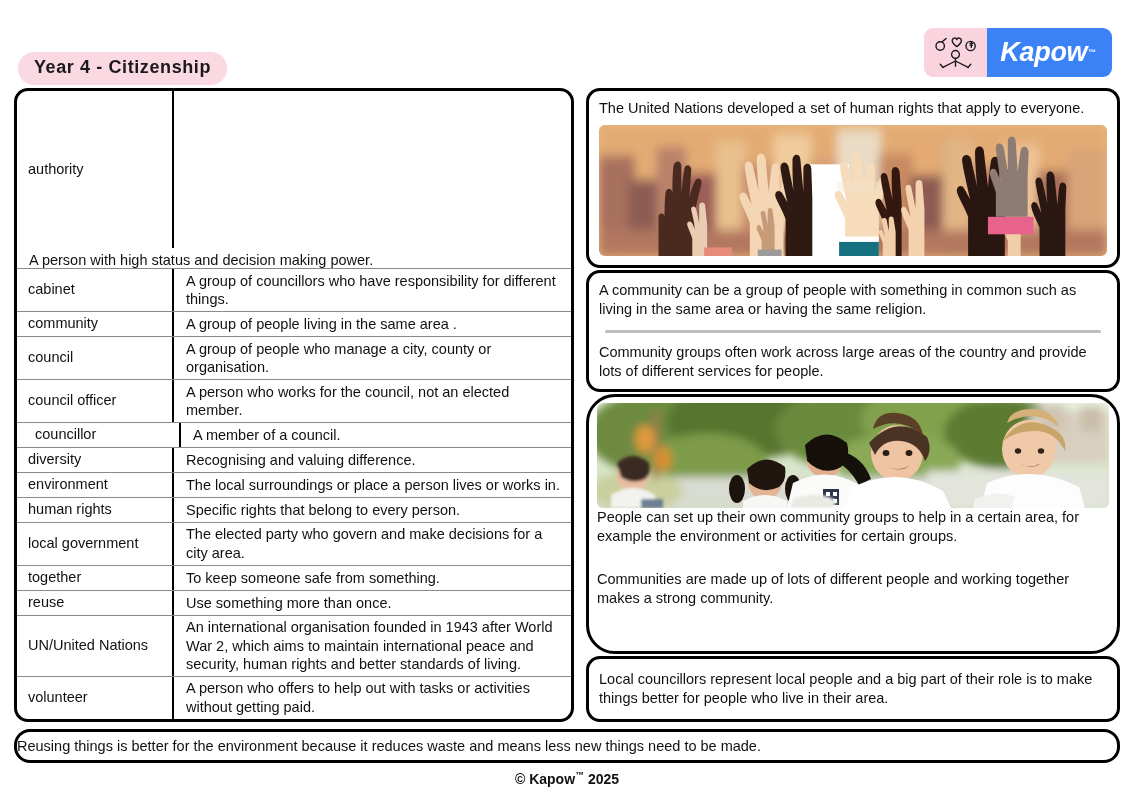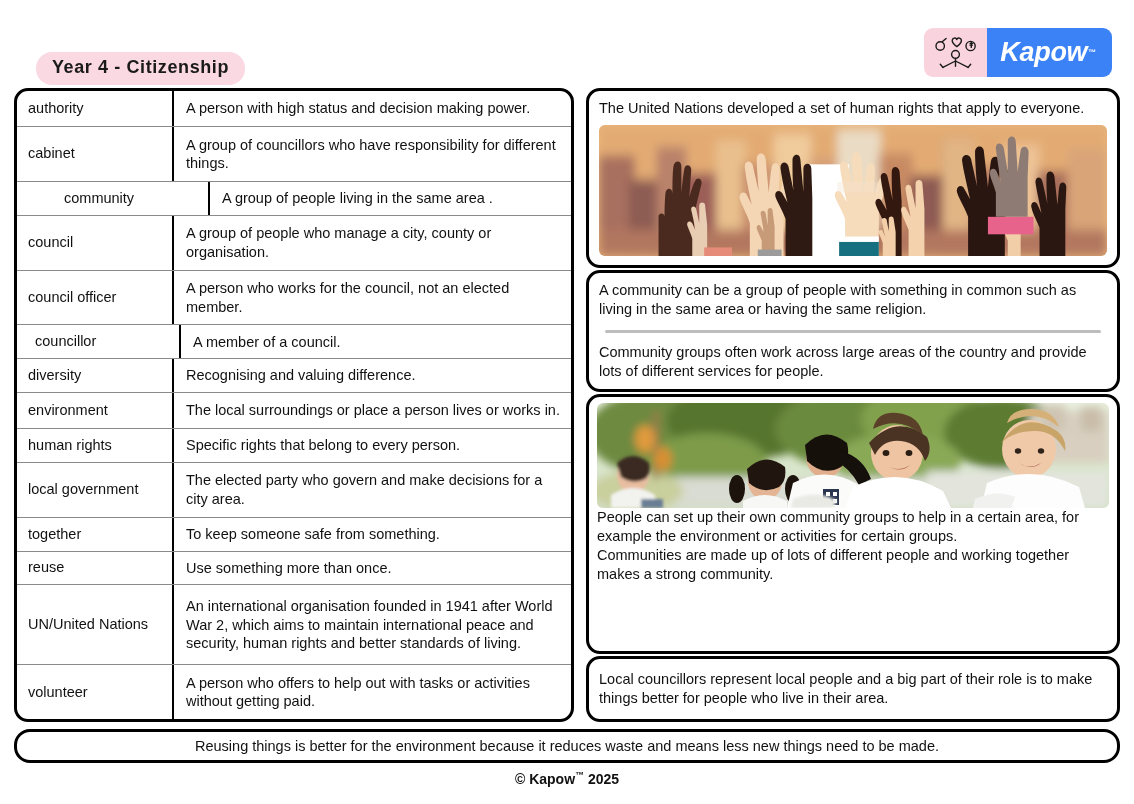--- a/index.html
+++ b/index.html
@@ -23,21 +23,21 @@
   
   .header {
     position: absolute;
     top: 0; left: 0;
     width: 1134px;
     height: 88px;
   }
 
   .title-pill {
     position: absolute;
-    left: 36px;
+    left: 18px;
     top: 52px;
     background: #fbd9e3;
     border-radius: 16px;
     padding: 5px 16px 7px 16px;
     font-size: 18px;
     font-weight: bold;
     color: #1a1a1a;
     letter-spacing: 0.6px;
     white-space: nowrap;
   }
@@ -130,23 +130,23 @@
     flex: 1 1 auto;
     display: flex;
     align-items: center;
     padding: 3px 8px 3px 12px;
     font-size: 14.5px;
     color: #111;
     line-height: 1.28;
   }
 
   
-  .r-1  { flex-grow: 1.30; }
+  .r-1  { flex-grow: 1.30; flex-direction: column; }
   .r-2  { flex-grow: 1.30; }
-  .r-3  { flex-grow: 1.00; padding-left: 36px; }
+  .r-3  { flex-grow: 1.00; }
   .r-4  { flex-grow: 1.30; }
   .r-5  { flex-grow: 1.30; }
   .r-6  { flex-grow: 1.00; padding-left: 7px; }
   .r-7  { flex-grow: 1.00; }
   .r-8  { flex-grow: 1.30; }
   .r-9  { flex-grow: 1.00; }
   .r-10 { flex-grow: 1.30; }
   .r-11 { flex-grow: 1.00; }
   .r-12 { flex-grow: 1.00; }
   .r-13 { flex-grow: 2.10; }
@@ -159,21 +159,21 @@
     background: #fff;
     padding: 8px 10px 9px 10px;
     overflow: hidden;
   }
 
   .panel-text {
     font-size: 14.5px;
     line-height: 1.3;
     color: #111;
   }
-  .panel-text + .panel-text { margin-top: 0; }
+  .panel-text + .panel-text { margin-top: 24px; }
 
   .divider {
     height: 3px;
     background: #bdbdbd;
     border-radius: 2px;
     margin: 11px 6px 10px 6px;
   }
 
   
   .panel-un { flex: 0 0 180px; display: flex; flex-direction: column; }
@@ -189,20 +189,21 @@
   
   .panel-community { flex: 0 0 122px; }
 
   
   .panel-photo {
     flex: 1 1 auto;
     display: flex;
     flex-direction: column;
     padding: 6px 8px 8px 8px;
     min-height: 0;
+    border-radius: 29px;
   }
   .photo-img {
     flex: 0 0 105px;
     border-radius: 6px;
     overflow: hidden;
     position: relative;
   }
   .panel-photo .panel-text:first-of-type { margin-top: 9px; }
 
   
@@ -212,21 +213,21 @@
   .footer-banner {
     position: absolute;
     left: 14px;
     top: 729px;
     width: 1106px;
     height: 34px;
     border: 3px solid #000;
     border-radius: 16px;
     display: flex;
     align-items: center;
-    justify-content: center;
+    justify-content: flex-start;
     font-size: 14.5px;
     color: #111;
   }
 
   .copyright {
     position: absolute;
     left: 0;
     top: 770px;
     width: 1134px;
     text-align: center;
@@ -318,21 +319,21 @@
         <div class="vocab-row r-11">
           <div class="vocab-term">together</div>
           <div class="vocab-def">To keep someone safe from something.</div>
         </div>
         <div class="vocab-row r-12">
           <div class="vocab-term">reuse</div>
           <div class="vocab-def">Use something more than once.</div>
         </div>
         <div class="vocab-row r-13">
           <div class="vocab-term">UN/United Nations</div>
-          <div class="vocab-def">An international organisation founded in 1941 after World War 2, which aims to maintain international peace and security, human rights and better standards of living.</div>
+          <div class="vocab-def">An international organisation founded in 1943 after World War 2, which aims to maintain international peace and security, human rights and better standards of living.</div>
         </div>
         <div class="vocab-row r-14">
           <div class="vocab-term">volunteer</div>
           <div class="vocab-def">A person who offers to help out with tasks or activities without getting paid.</div>
         </div>
 
       </div>
     </div>
 
     <div class="col-right">

